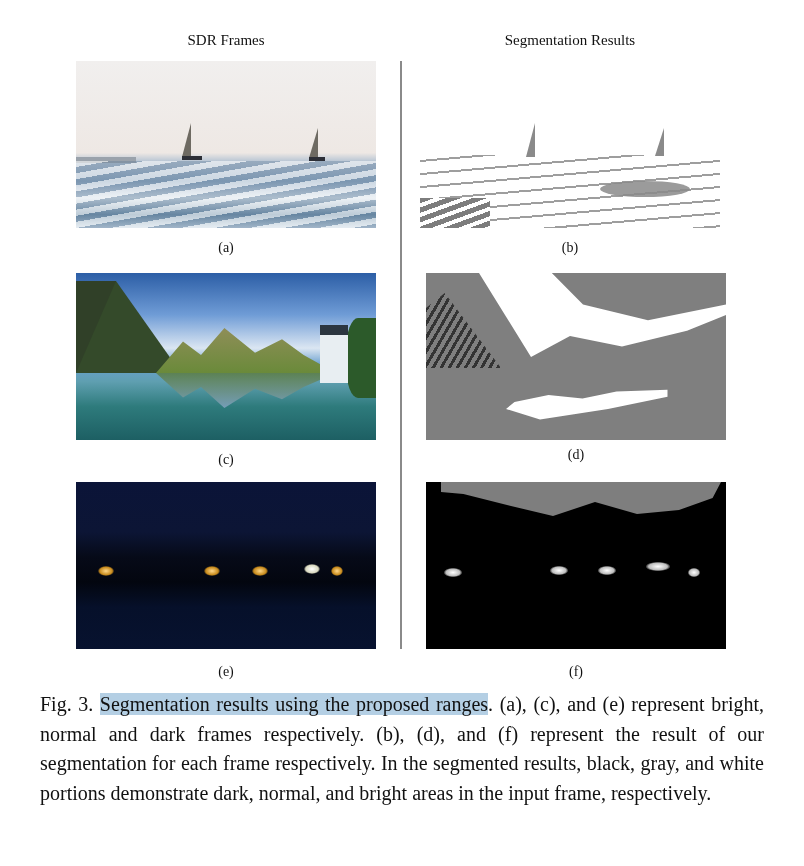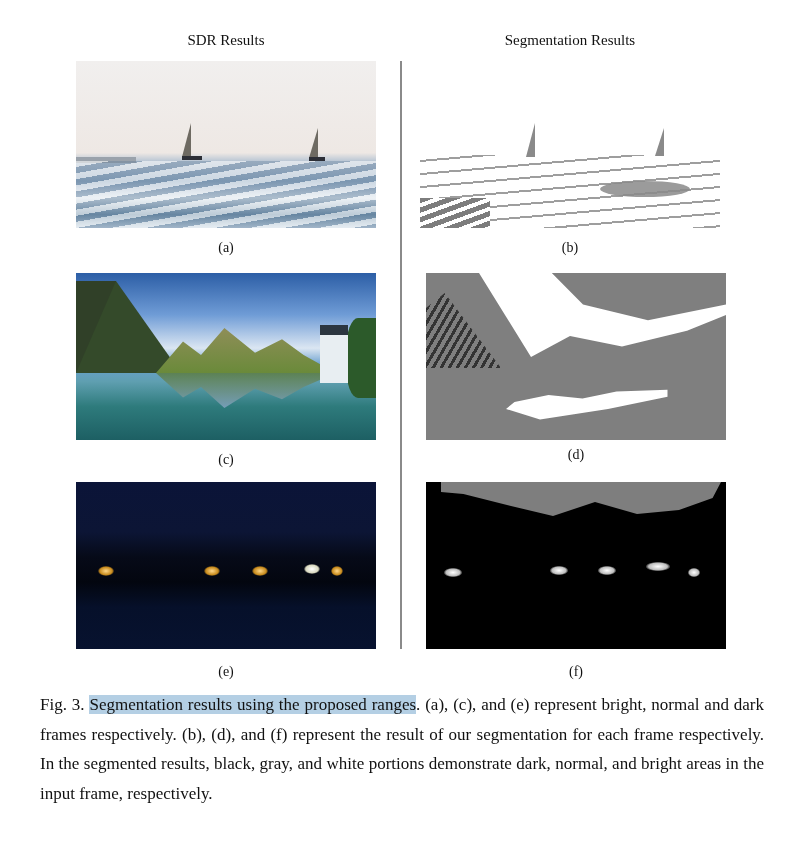--- a/index.html
+++ b/index.html
@@ -34,27 +34,27 @@
     #img-d .white-reflect { position:absolute; left:80px; top:115px; width:170px; height:35px; background:#fff; clip-path: polygon(5% 40%, 25% 20%, 45% 30%, 65% 10%, 95% 5%, 95% 25%, 60% 60%, 40% 75%, 20% 90%, 0 60%); }
     #img-d .dark-mtn { position:absolute; left:0; top:20px; width:75px; height:75px; background: repeating-linear-gradient(120deg, #1a1a1a 0 3px, #7f7f7f 3px 7px); clip-path: polygon(0 20%, 25% 0, 100% 100%, 0 100%); opacity:0.75; }
     
     #img-e { left: 76px; top: 482px; background: linear-gradient(to bottom, #0b1438 0%, #0c1535 30%, #060a18 45%, #03060f 60%, #06102a 75%, #07122f 100%); }
     .light { position:absolute; width:16px; height:10px; border-radius:50%; background: radial-gradient(#ffd88a, #c78a1c 55%, rgba(0,0,0,0) 75%); }
     
     #img-f { left: 426px; top: 482px; background: #000; }
     #img-f .gray-sky { position:absolute; left:15px; top:0; width:280px; height:40px; background:#7e7e7e; clip-path: polygon(0 0, 100% 0, 97% 40%, 85% 70%, 70% 80%, 55% 50%, 40% 85%, 25% 60%, 8% 30%, 0 25%); }
     .wlight { position:absolute; width:18px; height:9px; border-radius: 40%; background: radial-gradient(#fff, #bdbdbd 55%, rgba(0,0,0,0) 75%); }
     
-    .caption { position: absolute; left: 40px; top: 690px; width: 724px; font-size: 17px; line-height: 29.5px; text-align: justify; }
+    .caption { position: absolute; left: 40px; top: 690px; width: 724px; font-size: 20px; line-height: 29.5px; text-align: justify; }
     .caption .hl { background: #b4cfe4; }
   </style>
 </head>
 <body>
 
-<div id="title-left" class="col-title">SDR Results</div>
+<div id="title-left" class="col-title">SDR Frames</div>
 <div id="title-right" class="col-title">Segmentation Results</div>
 
 <div class="divider"></div>
 
 <div id="img-a" class="panel">
   <div class="land"></div>
   <div class="sail" style="left:106px; top:62px;"></div>
   <div class="hull" style="left:106px; top:95px; width:20px;"></div>
   <div class="sail" style="left:233px; top:67px; border-bottom-width:30px;"></div>
   <div class="hull" style="left:233px; top:96px; width:16px;"></div>

